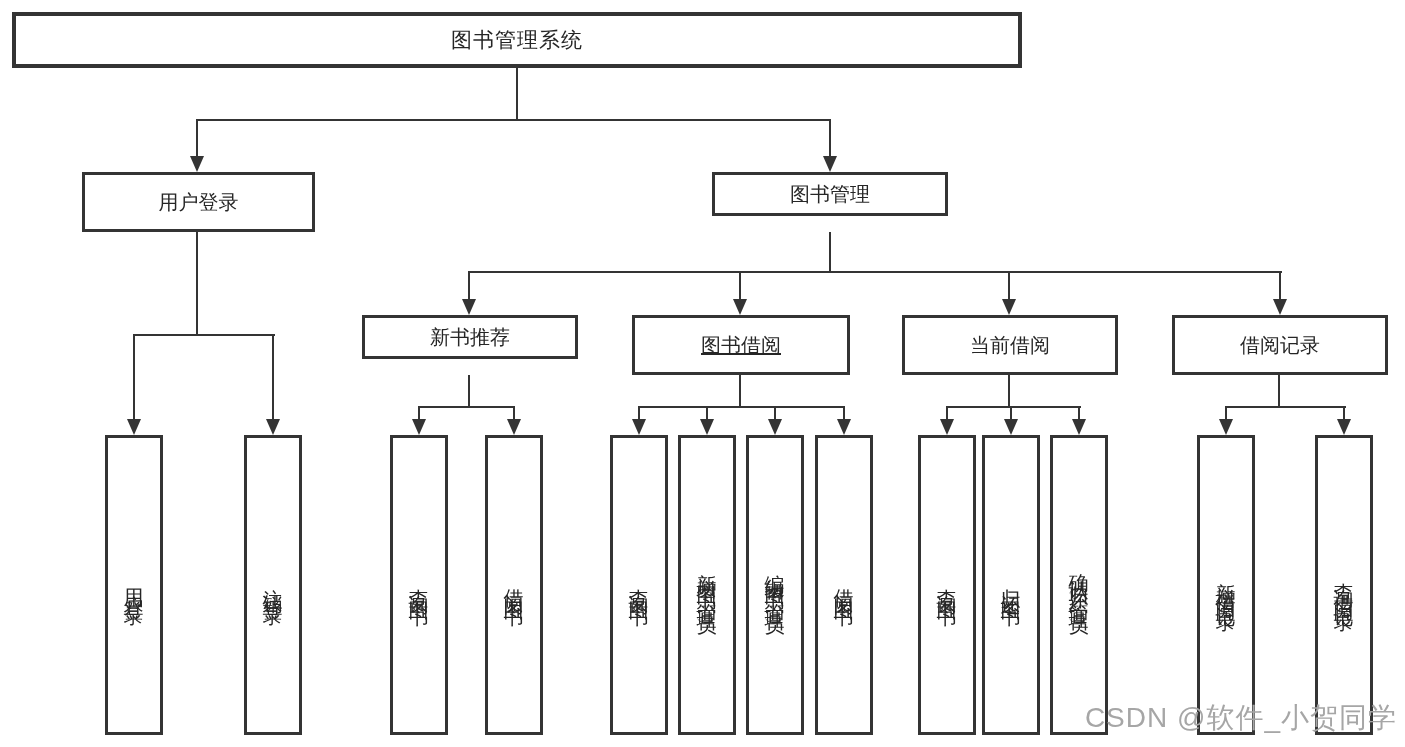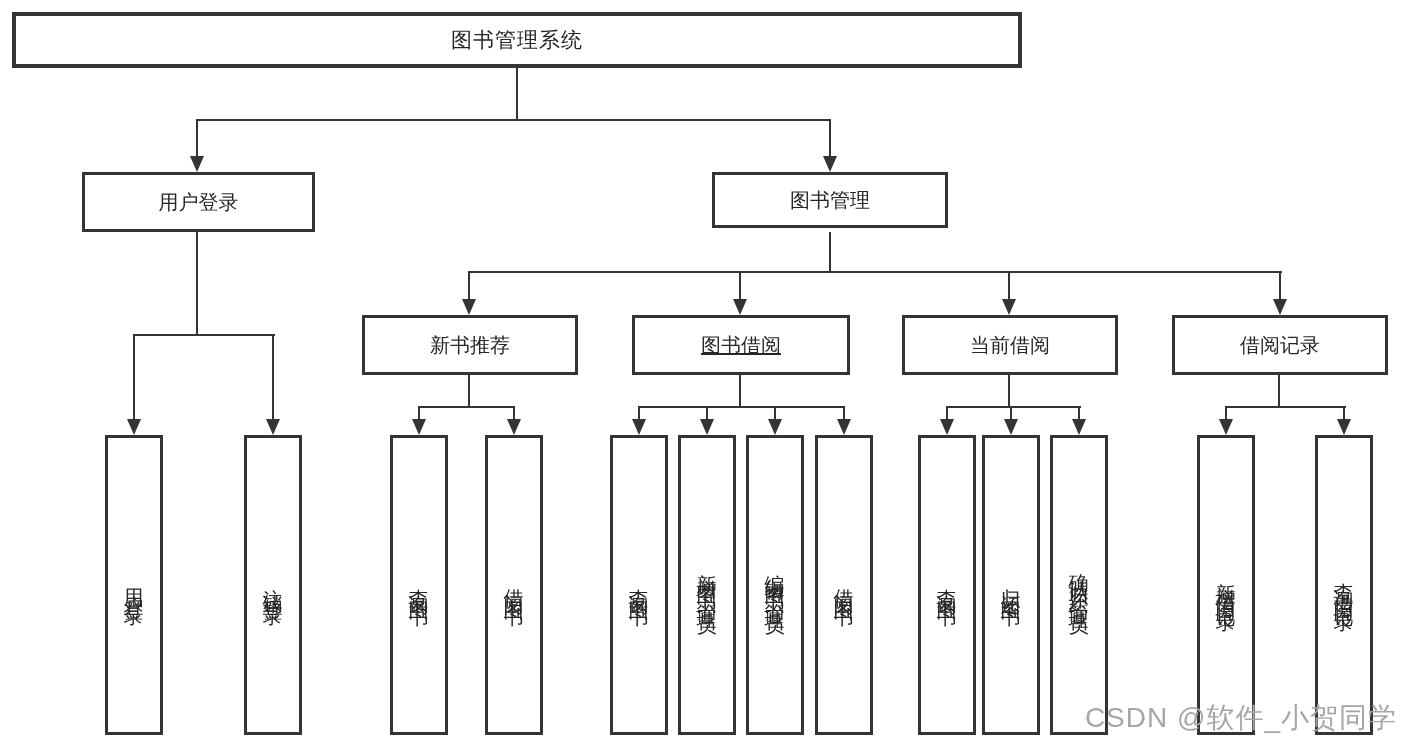--- a/index.html
+++ b/index.html
@@ -30,23 +30,23 @@
   }
 </style>
 </head>
 <body>
 
 <div class="canvas">
 
   <div class="box root" style="left:12px;top:12px;width:1010px;height:56px;">图书管理系统</div>
 
   <div class="box" style="left:82px;top:172px;width:233px;height:60px;">用户登录</div>
-  <div class="box" style="left:712px;top:172px;width:236px;height:56px;">图书管理</div>
+  <div class="box" style="left:712px;top:172px;width:236px;height:44px;">图书管理</div>
 
-  <div class="box" style="left:362px;top:315px;width:216px;height:60px;">新书推荐</div>
+  <div class="box" style="left:362px;top:315px;width:216px;height:44px;">新书推荐</div>
   <div class="box" style="left:632px;top:315px;width:218px;height:60px;text-decoration:underline;">图书借阅</div>
   <div class="box" style="left:1172px;top:315px;width:216px;height:60px;">借阅记录</div>
   <div class="box" style="left:902px;top:315px;width:216px;height:60px;">当前借阅</div>
 
   <div class="box vbox" style="left:105px;top:435px;width:58px;height:300px;">用户登录</div>
   <div class="box vbox" style="left:244px;top:435px;width:58px;height:300px;">注销登录</div>
 
   <div class="box vbox" style="left:390px;top:435px;width:58px;height:300px;">查询图书</div>
   <div class="box vbox" style="left:485px;top:435px;width:58px;height:300px;">借阅图书</div>
 

